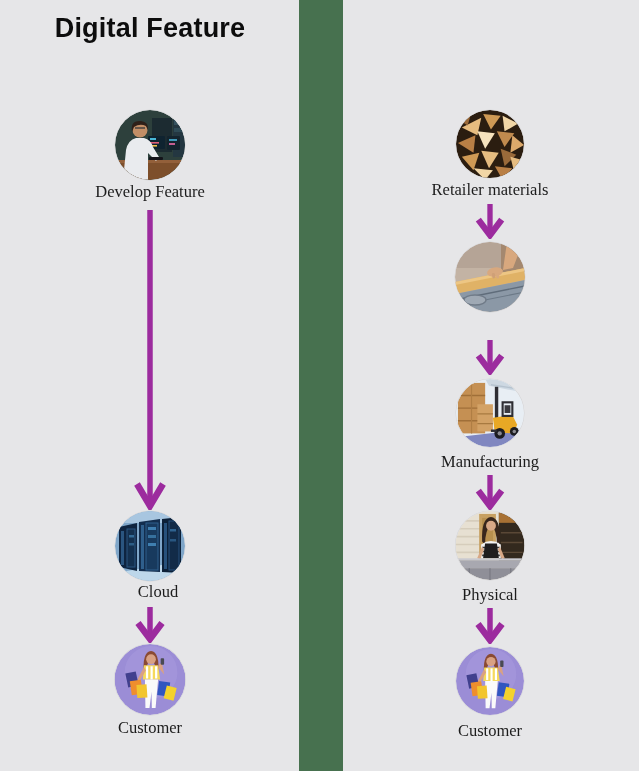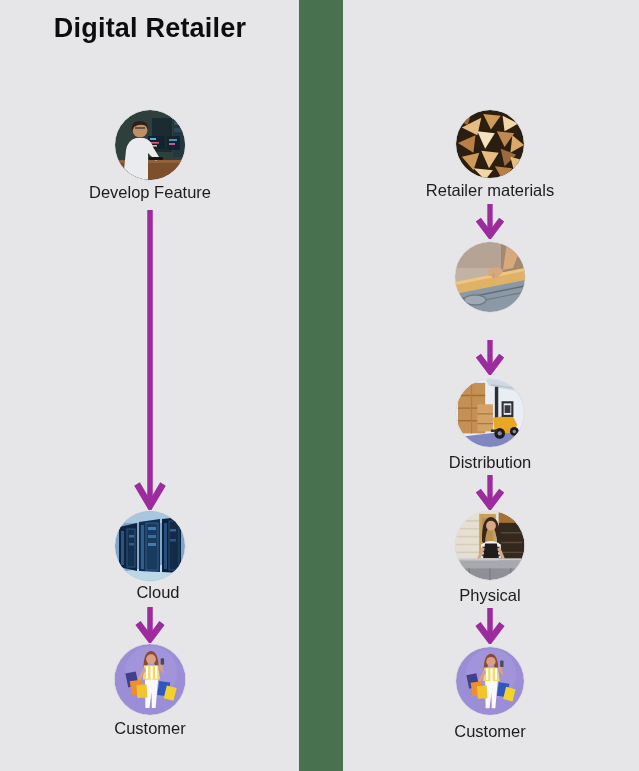--- a/index.html
+++ b/index.html
@@ -21,34 +21,34 @@
   }
   .node{
     position:absolute; transform:translateX(-50%);
     border-radius:50%; overflow:hidden;
     box-shadow:0 0 0 0.5px rgba(0,0,0,.08);
   }
   .node svg{display:block; width:100%; height:100%;}
   .step-label{
     position:absolute; transform:translateX(-50%);
     font-size:16.5px; line-height:20px; color:var(--label,#1c1c1c);
-    white-space:nowrap; text-align:right;
+    white-space:nowrap; text-align:right;font-family:Liberation Serif, serif;
   }
   .arrow{position:absolute; transform:translateX(-50%);}
   .arrow svg{display:block;}
   .arrow-stroke{stroke:var(--arrow,#9c2b9e); fill:none;}
 </style>
 </head>
 <body>
 
 <div class="canvas">
 
   <div class="divider"></div>
 
-  <h2 class="heading" style="left:150px; top:13px">Digital Retailer</h2>
+  <h2 class="heading" style="left:150px; top:13px">Digital Feature</h2>
 
   <figure class="node" style="left:150px; top:110px; width:70px; height:70px; margin:0">
     <svg viewBox="0 0 70 70">
       <defs>
           <clipPath id="c1">
             <circle cx="35" cy="35" r="35"></circle>
           </clipPath>
         </defs>
       <g clip-path="url(#c1)">
         <rect width="70" height="70" fill="#2d403c"></rect>
@@ -249,21 +249,21 @@
         <rect x="48" y="24" width="10" height="14" fill="none" stroke="#2e2e34" stroke-width="2.2"></rect>
         <rect x="50" y="27" width="6" height="8" fill="#3a3a40"></rect>
         <circle cx="45" cy="56" r="5.5" fill="#1c1c20"></circle>
         <circle cx="45" cy="56" r="2.2" fill="#8a8a92"></circle>
         <circle cx="60" cy="54" r="4.5" fill="#1c1c20"></circle>
         <circle cx="60" cy="54" r="1.8" fill="#8a8a92"></circle>
         <rect x="36" y="52" width="6" height="2.5" fill="#2e2e34"></rect>
       </g>
     </svg>
   </figure>
-  <div class="step-label" style="left:490px; top:452px">Distribution</div>
+  <div class="step-label" style="left:490px; top:452px">Manufacturing</div>
 
   <div class="arrow" style="left:490px; top:474px">
     <svg width="34" height="36" viewBox="0 0 34 37">
       <line class="arrow-stroke" x1="17" y1="1" x2="17" y2="31" stroke-width="5.5"></line>
       <polyline class="arrow-stroke" points="5,17 17,33 29,17" stroke-width="6.5"></polyline>
     </svg>
   </div>
 
   <figure class="node" style="left:490px; top:511px; width:69px; height:69px; margin:0">
     <svg viewBox="0 0 70 70">

